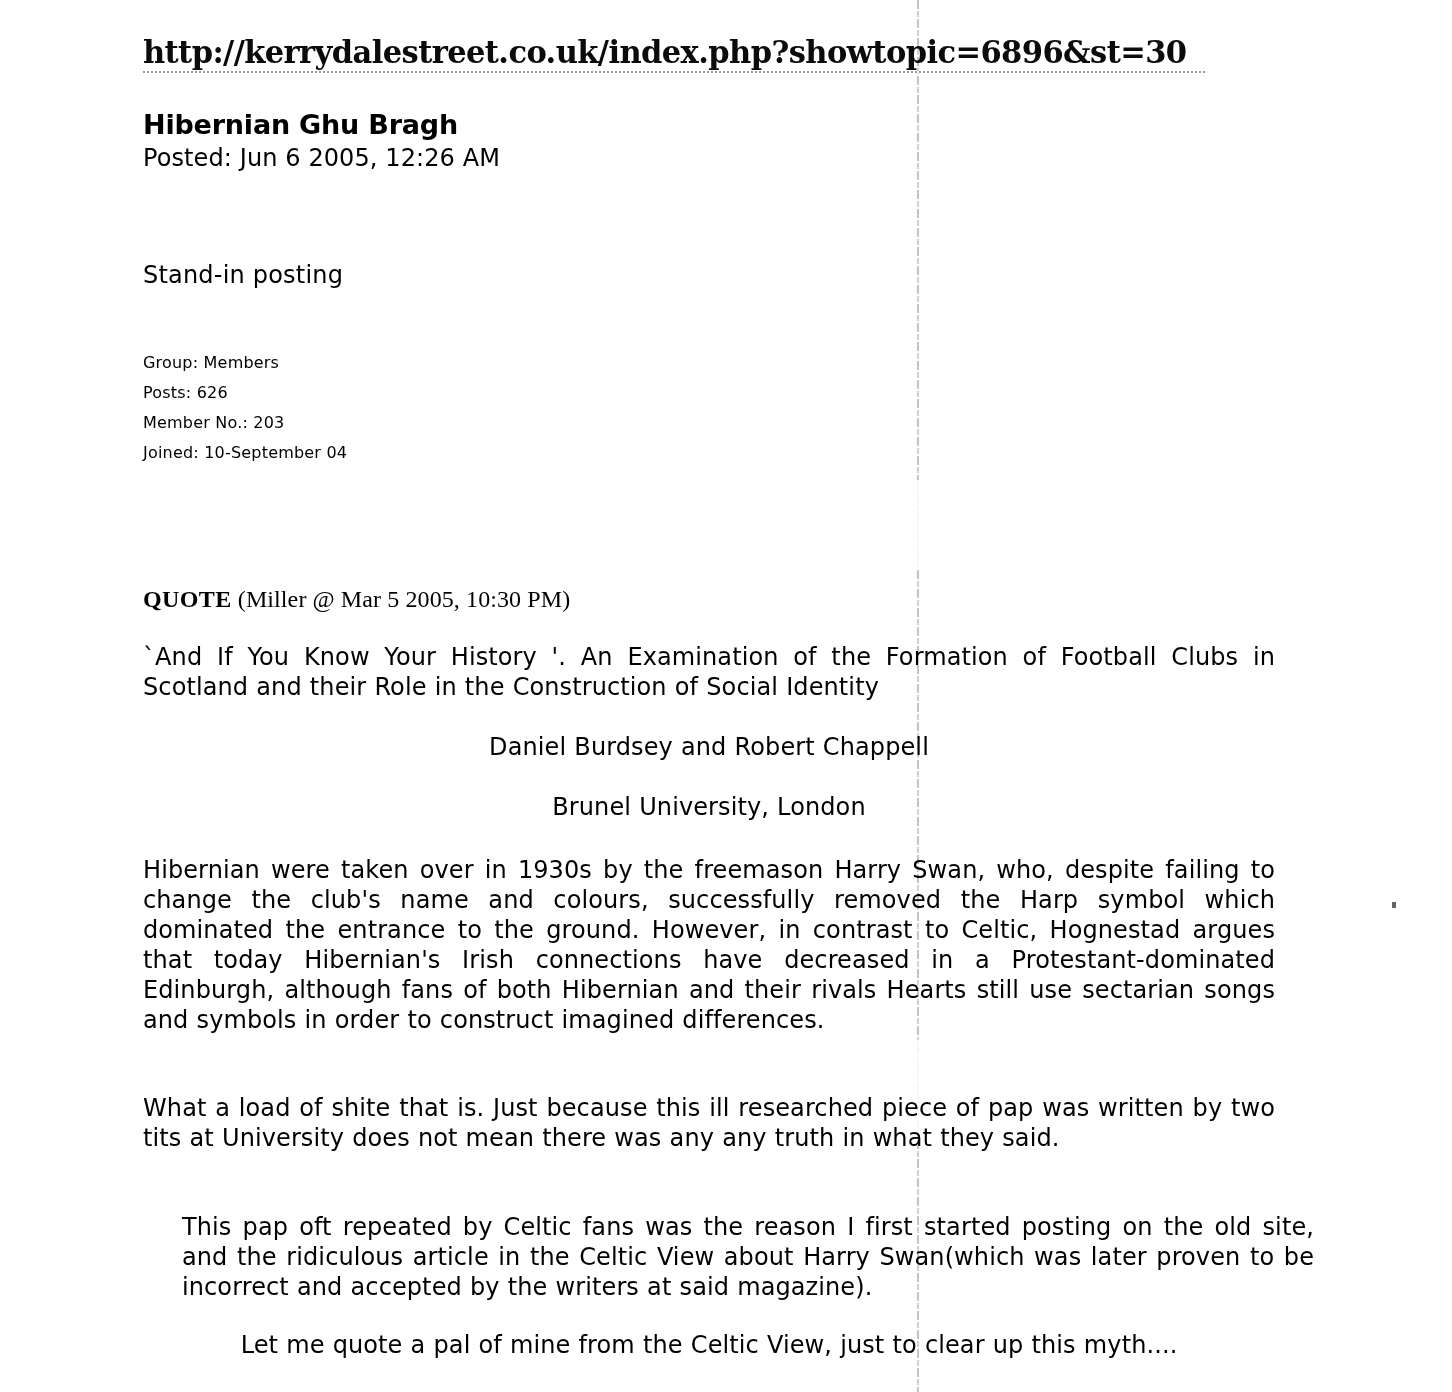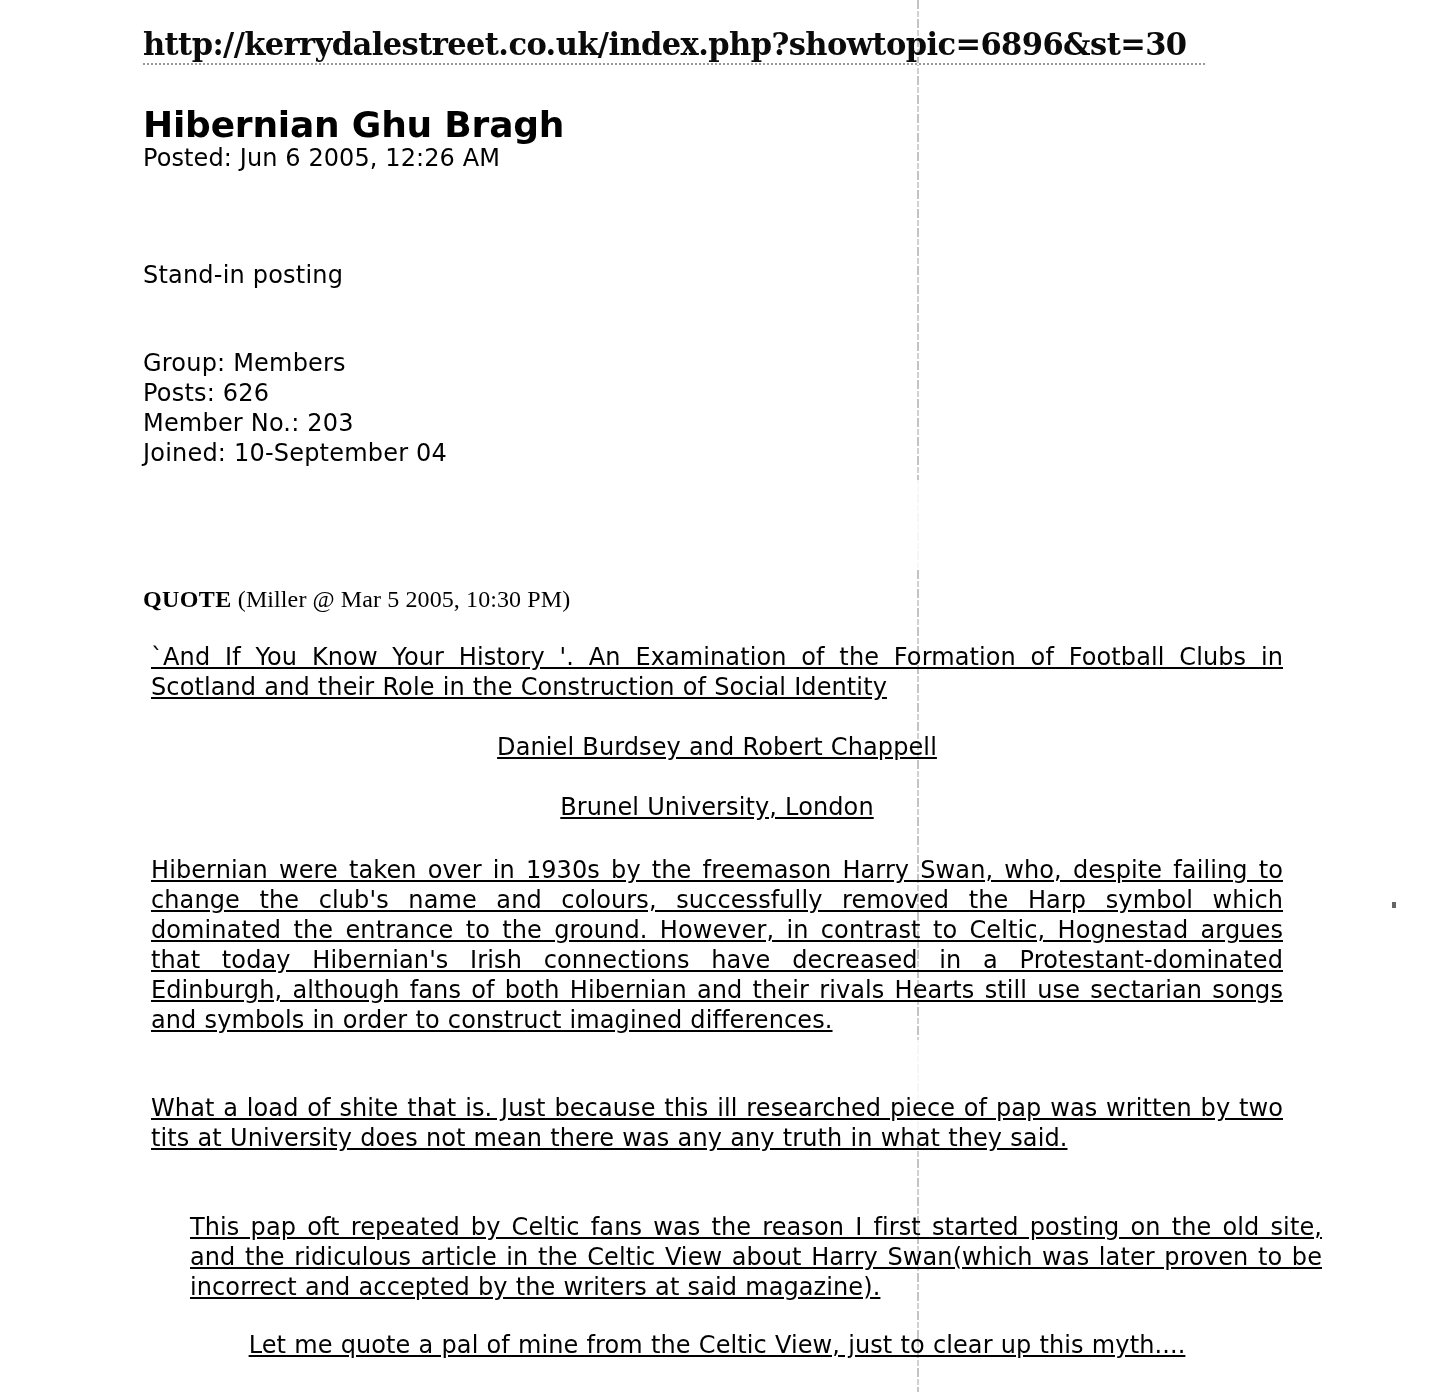--- a/index.html
+++ b/index.html
@@ -55,21 +55,21 @@
     position: absolute;
     left: 143px;
     top: 0;
     width: 1132px;
   }
 
   
   .url-line {
     position: absolute;
     left: 0;
-    top: 26px;
+    top: 34px;
     width: 1070px;
   }
   .url-text {
     font-family: "DejaVu Serif", serif;
     font-weight: bold;
     font-size: 31px;
     line-height: 36px;
     letter-spacing: -0.6px;
     white-space: nowrap;
     color: #0b0b0b;
@@ -88,21 +88,21 @@
     opacity: 0.9;
   }
 
   
   .poster {
     position: absolute;
     left: 0;
     top: 108px;
   }
   .poster-name {
-    font-size: 36px;
+    font-size: 27px;
     font-weight: bold;
     line-height: 34px;
     letter-spacing: -0.2px;
   }
   .posted-row {
     font-size: 24px;
     line-height: 32px;
     letter-spacing: 0.1px;
   }
   .posted-label { font-weight: normal; }
@@ -114,48 +114,47 @@
     left: 0;
     top: 260px;
     font-size: 24px;
     line-height: 30px;
     letter-spacing: 0.2px;
   }
   .meta {
     position: absolute;
     left: 0;
     top: 348px;
-    font-size: 24px;
+    font-size: 16px;
     line-height: 30px;
     letter-spacing: 0.2px;
   }
   .meta div { white-space: pre; }
 
   
   .quote-head {
     position: absolute;
     left: 0;
     top: 583px;
     font-size: 24px;
     line-height: 32px;
     letter-spacing: 0.1px;
     font-family: Liberation Serif, serif;
   }
   .quote-head .kw { font-weight: bold; letter-spacing: 0.4px; }
 
   .body-block {
     position: absolute;
-    left: 8px;
+    left: 0;
     width: 1132px;
     font-size: 24px;
     line-height: 30px;
     text-align: justify;
     letter-spacing: 0.1px;
     word-spacing: 0.4px;
-    text-decoration: underline;
   }
   .body-block.nojust { text-align: center; }
 
   
   .p-title   { top: 642px; }
   .p-authors { top: 732px; }
   .p-uni     { top: 792px; }
   .p-main    { top: 855px; }
   .p-rant    { top: 1093px; }
   .p-pap     { top: 1212px; margin-left: 39px; }

